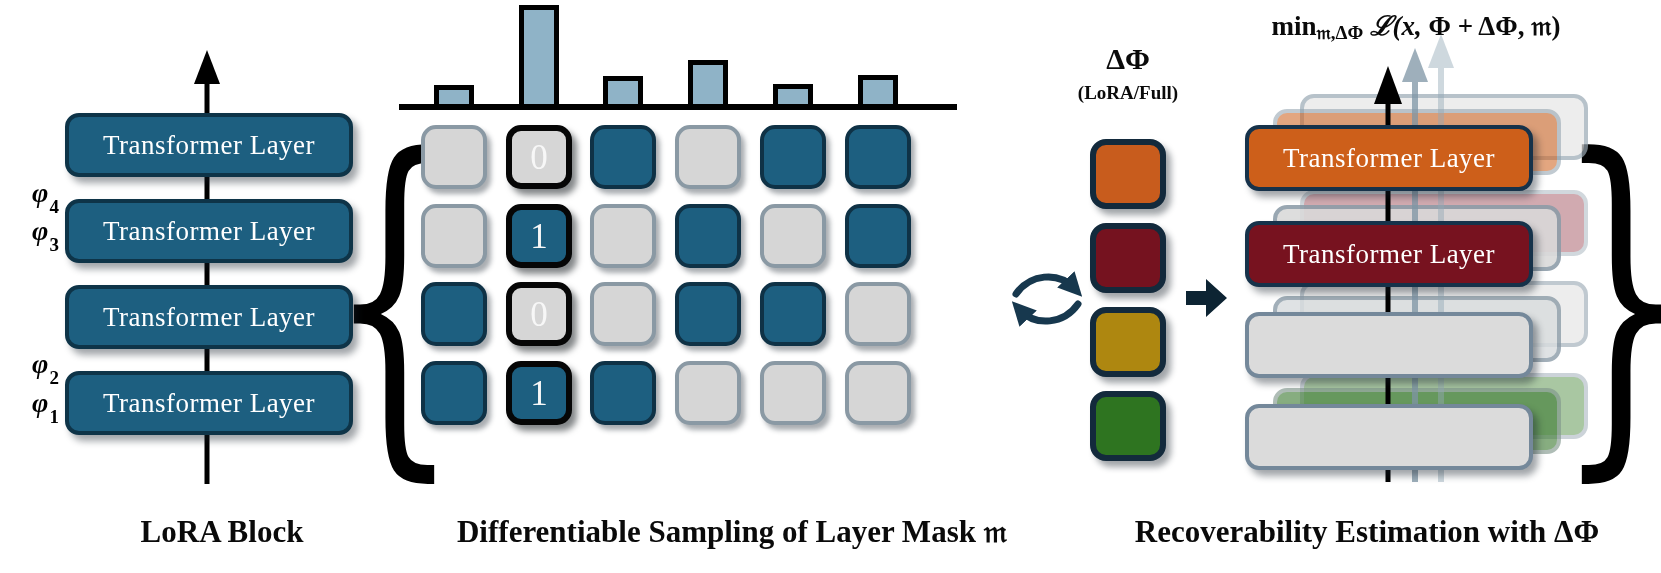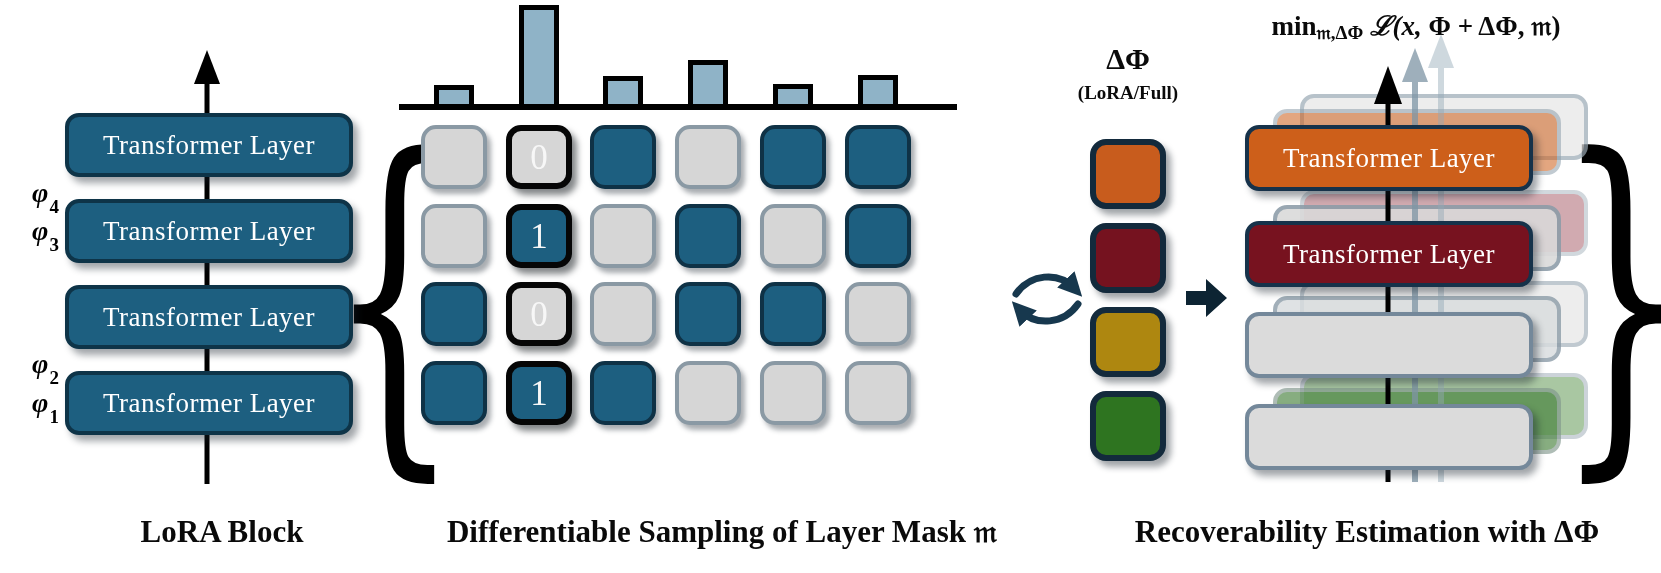--- a/index.html
+++ b/index.html
@@ -109,21 +109,21 @@
       <div class="cell off" style="left: 845px; top: 282px;"></div>
       <div class="cell on" style="left: 421px; top: 361px;"></div>
       <div class="cell on hl" style="left: 506px; top: 361px;">
         <span class="digit">1</span>
       </div>
       <div class="cell on" style="left: 590px; top: 361px;"></div>
       <div class="cell off" style="left: 675px; top: 361px;"></div>
       <div class="cell off" style="left: 760px; top: 361px;"></div>
       <div class="cell off" style="left: 845px; top: 361px;"></div>
     </div>
-  <div class="caption" style="left:372px;top:514px;width:700px;">Differentiable Sampling of Layer Mask 𝔪</div>
+  <div class="caption" style="left:382px;top:514px;width:700px;">Differentiable Sampling of Layer Mask 𝔪</div>
 
   <svg class="abs" style="left:1004px;top:262px;width:86px;height:74px;z-index:2" viewBox="0 0 86 74">
     <defs>
       <marker id="ah" viewBox="0 0 10 10" refX="5" refY="5" markerWidth="3.4" markerHeight="3.4" orient="auto">
         <path d="M0,0 L10,5 L0,10 z" fill="#17384E"></path>
       </marker>
     </defs>
     <path d="M12,32 C26,12 54,9 70,26" stroke="#17384E" stroke-width="7" fill="none" stroke-linecap="round" marker-end="url(#ah)"></path>
     <path d="M74,42 C60,62 32,65 16,48" stroke="#17384E" stroke-width="7" fill="none" stroke-linecap="round" marker-end="url(#ah)"></path>
   </svg>

